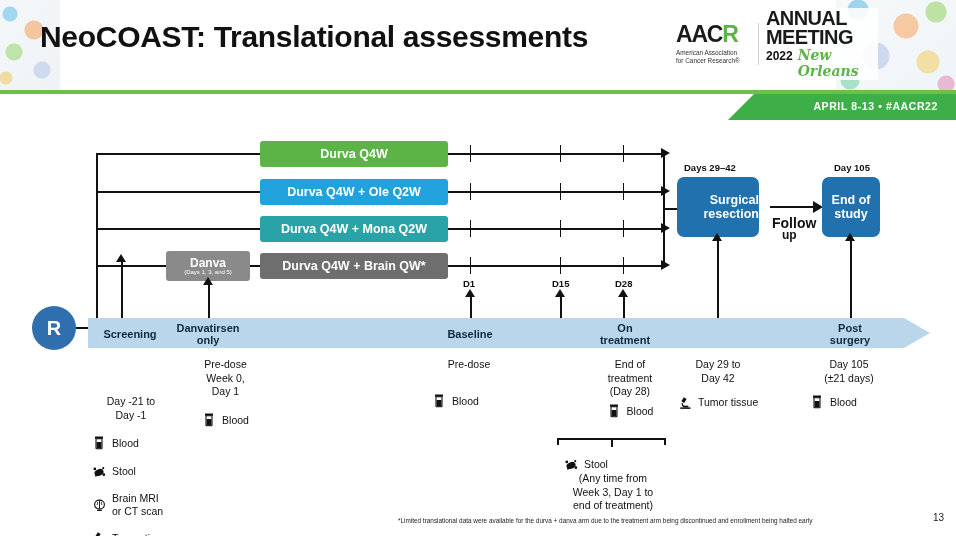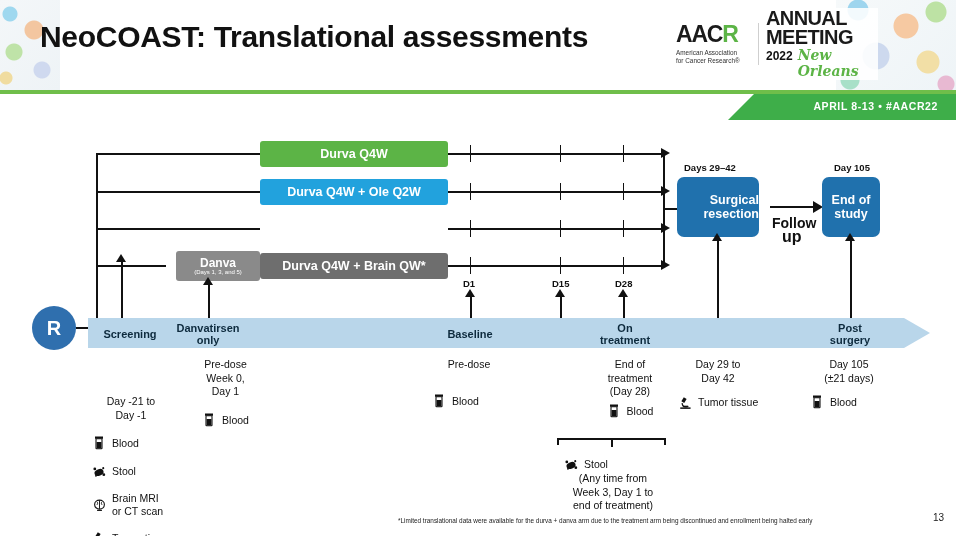--- a/index.html
+++ b/index.html
@@ -127,25 +127,28 @@
     <div class="ln" style="left:96px;top:108px;width:164px;height:2px;"></div>
     <div class="ln" style="left:96px;top:145px;width:70px;height:2px;"></div>
     <div class="ln" style="left:250px;top:145px;width:12px;height:2px;"></div>
 
     <div class="arm" style="left:260px;top:21px;width:188px;background:#5cb446;">
       <span>Durva Q4W</span>
     </div>
     <div class="arm" style="left:260px;top:59px;width:188px;background:#22a2dd;">
       <span>Durva Q4W + Ole Q2W</span>
     </div>
+    <div class="arm" style="left:260px;top:96px;width:188px;background:#2aa3a8;">
+      <span>Durva Q4W + Mona Q2W</span>
+    </div>
     <div class="arm" style="left:260px;top:133px;width:188px;background:#6e6e6e;">
       <span>Durva Q4W + Brain QW*</span>
     </div>
 
-    <div class="danva" style="left:176px;top:131px;">
+    <div class="danva" style="left:166px;top:131px;">
       <div class="d1">Danva</div>
       <div class="d2">(Days 1, 3, and 5)</div>
     </div>
 
     <div class="ln" style="left:448px;top:33px;width:215px;height:2px;"></div>
     <div class="ln" style="left:448px;top:71px;width:215px;height:2px;"></div>
     <div class="ln" style="left:448px;top:108px;width:215px;height:2px;"></div>
     <div class="ln" style="left:448px;top:145px;width:215px;height:2px;"></div>
     <div style="position:absolute;left:661px;top:28px;width:0;height:0;border-left:9px solid #111;border-top:5px solid transparent;border-bottom:5px solid transparent;"></div>
     <div style="position:absolute;left:661px;top:66px;width:0;height:0;border-left:9px solid #111;border-top:5px solid transparent;border-bottom:5px solid transparent;"></div>
@@ -174,21 +177,21 @@
 
     <div class="daylab" style="left:684px;top:42px;">Days 29–42</div>
     <div class="sbox" style="left:677px;top:57px;width:82px;height:60px;align-items:flex-end;">
       <div>Surgical</div>
       <div>resection</div>
     </div>
 
     <div class="ln" style="left:770px;top:86px;width:45px;height:2px;"></div>
     <div style="position:absolute;left:813px;top:81px;width:0;height:0;border-left:10px solid #111;border-top:6px solid transparent;border-bottom:6px solid transparent;"></div>
     <div class="dlabel" style="left:772px;top:95px;font-weight:bold;font-size:14px;">Follow</div>
-    <div class="dlabel" style="left:782px;top:108px;font-weight:bold;font-size:16px;">up</div>
+    <div class="dlabel" style="left:782px;top:108px;font-weight:bold;font-size:12px;">up</div>
 
     <div class="daylab" style="left:834px;top:42px;">Day 105</div>
     <div class="sbox" style="left:822px;top:57px;width:58px;height:60px;">
       <div>End of</div>
       <div>study</div>
     </div>
 
     <div class="ln" style="left:121px;top:140px;width:1.5px;height:58px;"></div>
     <div style="position:absolute;left:116px;top:134px;width:0;height:0;border-bottom:8px solid #111;border-left:5px solid transparent;border-right:5px solid transparent;"></div>
     <div class="ln" style="left:208px;top:163px;width:1.5px;height:35px;"></div>

